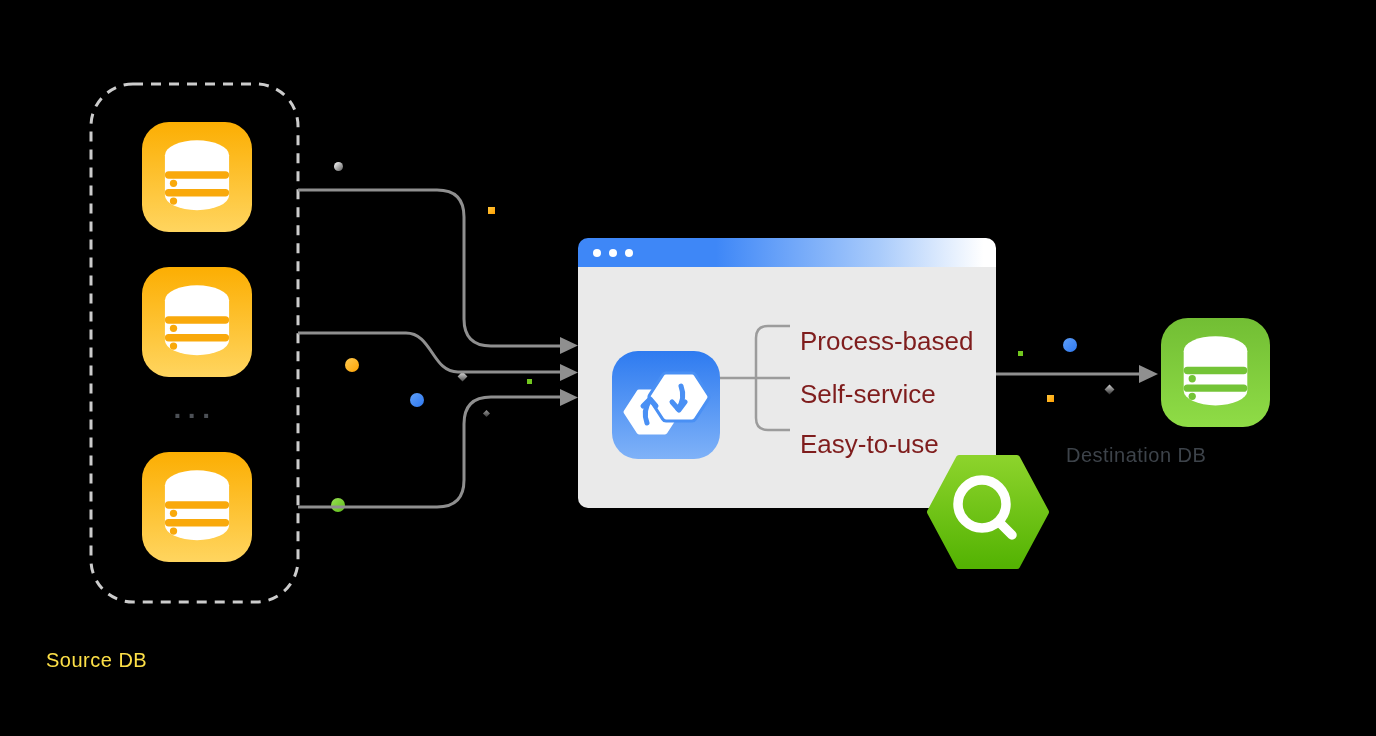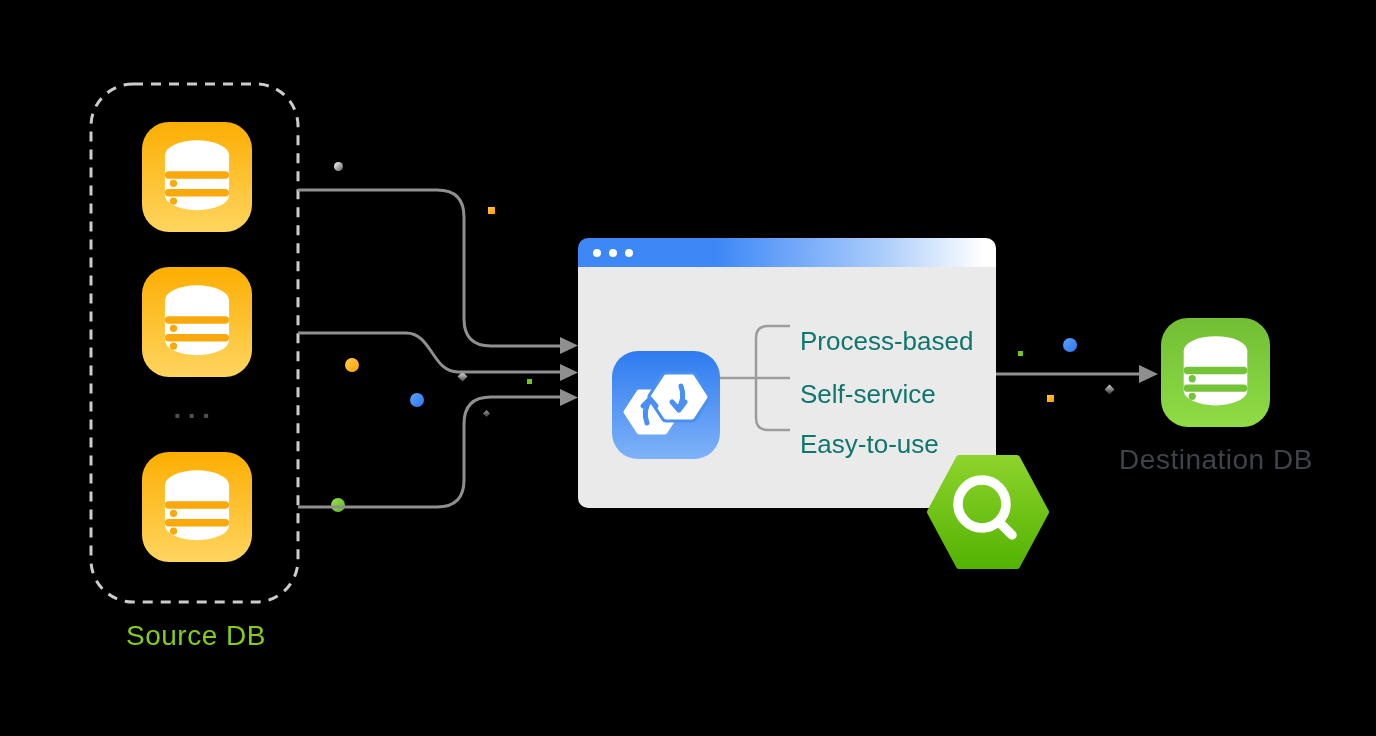--- a/index.html
+++ b/index.html
@@ -10,40 +10,40 @@
   
   .db-icon{position:absolute;width:110px;height:110px;border-radius:27px;}
   .db-icon svg{width:100%;height:100%;display:block;}
   .db-orange{background:linear-gradient(180deg,#FCAE02 0%,#FFD55F 100%);color:#F9A90B;}
   .db-green{background:linear-gradient(180deg,#72BE34 0%,#8FDC46 100%);color:#74C437;}
   .ellipsis{
     position:absolute;left:95px;top:400px;width:200px;text-align:center;
     font-size:28px;font-weight:bold;letter-spacing:5px;color:#4C5056;
   }
   .group-label{
-    position:absolute;font-size:28px;letter-spacing:.5px;white-space:nowrap;text-align:center;
+    position:absolute;font-size:20px;letter-spacing:.5px;white-space:nowrap;text-align:left;
   }
-  .src-label{left:46px;top:620px;width:300px;color:#84cc16;}
+  .src-label{left:46px;top:649px;width:300px;color:#fde047;}
   .dst-label{left:1066px;top:444px;width:300px;color:#3D434A;}
   
   .app-window{position:absolute;left:578px;top:238px;width:418px;height:270px;border-radius:10px;}
   .titlebar{
     position:absolute;left:0;top:0;right:0;height:29px;border-radius:10px 10px 0 0;
     background:linear-gradient(90deg,#3E87F7 0%,#3E87F7 33%,#A9CBFB 72%,#FFFFFF 97%);
     display:flex;align-items:center;gap:8px;padding-left:15px;box-sizing:border-box;
   }
   .traffic-dot{width:8px;height:8px;border-radius:50%;background:#fff;}
   .window-body{
     position:absolute;left:0;top:29px;right:0;bottom:0;background:#EAEAEA;
     border-radius:0 0 10px 10px;
   }
   .app-icon{position:absolute;left:34px;top:84px;width:108px;height:108px;}
   .feature{
     position:absolute;left:222px;height:32px;line-height:32px;white-space:nowrap;
-    font-size:26px;color:#0f766e;
+    font-size:26px;color:#7f1d1d;
   }
   .feature.f0{top:58px}.feature.f1{top:111px}.feature.f2{top:161px}
   
   .hex-badge{position:absolute;left:925px;top:452px;width:126px;height:120px;}
   
   .deco{position:absolute;}
   .round{border-radius:50%;}
   .dm{transform:rotate(45deg);}
   .c-gray-grad{background:linear-gradient(135deg,#F2F2F2 10%,#6B6B6B 90%);}
   .c-yellow{background:linear-gradient(135deg,#FFCB52,#FFA303);}

